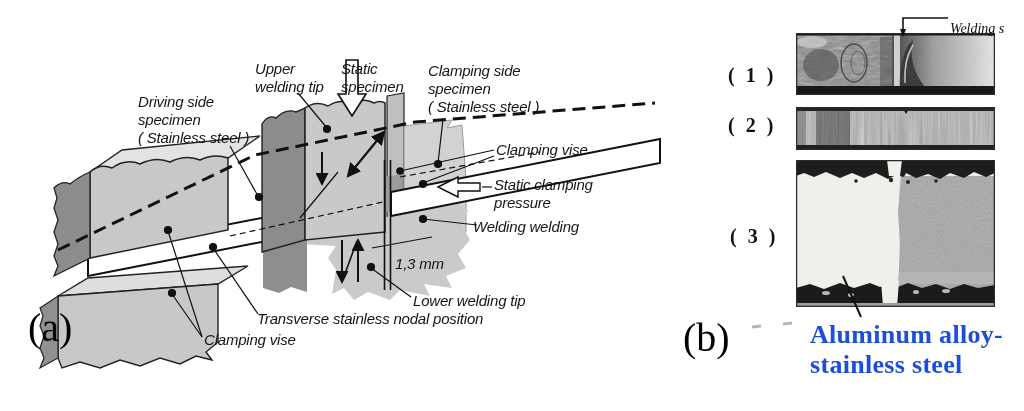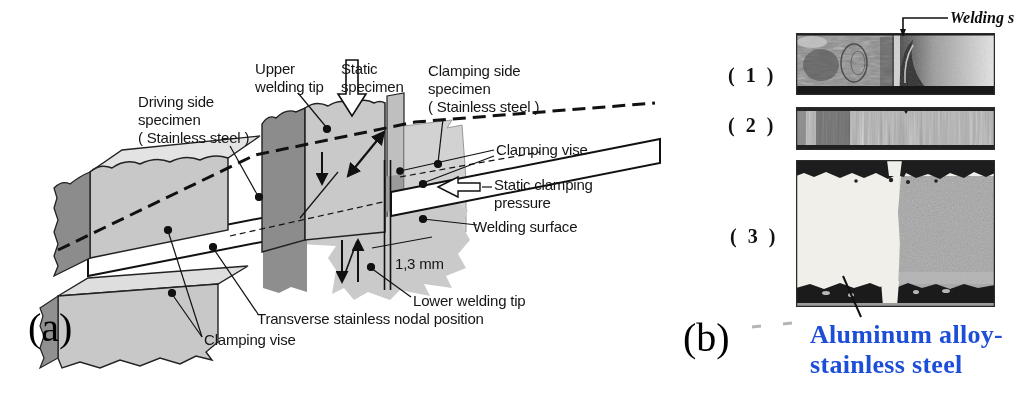--- a/index.html
+++ b/index.html
@@ -8,20 +8,21 @@
     overflow:hidden;font-family:"Liberation Sans",sans-serif;
   }
   .abs{position:absolute;}
   svg{display:block;}
   
   .lbl{
     position:absolute;color:var(--ink,#151515);
     font-family:"Liberation Sans",sans-serif;
     font-size:15px;line-height:18px;white-space:pre-line;
     letter-spacing:-0.2px;
+    font-style:italic;
   }
   
   .panel-letter{
     position:absolute;color:#000;
     font-family:"Liberation Serif",serif;
     font-size:40px;line-height:40px;
   }
   
   .spec-num{
     position:absolute;color:#111;
@@ -30,21 +31,21 @@
   }
   .caption{
     position:absolute;color:#1d4ed8;
     font-family:"Liberation Serif",serif;
     font-weight:bold;font-size:26px;line-height:30px;white-space:pre-line;
     letter-spacing:0.3px;
   }
   .welding-ptr{
     position:absolute;color:#0d0d0d;
     font-family:"Liberation Serif",serif;
-    font-weight:bold;font-style:italic;font-size:16px;white-space:nowrap;
+    font-weight:normal;font-style:italic;font-size:14px;white-space:nowrap;margin-top:12px;
   }
   .photo{position:absolute;}
 </style>
 </head>
 <body>
 
 <svg class="abs" style="left:0;top:0" width="690" height="411" viewBox="0 0 690 411">
   <defs>
     <marker id="ah" viewBox="0 0 10 10" refX="8.5" refY="5" markerWidth="6.5" markerHeight="6.5" orient="auto-start-reverse">
         <path d="M0,0 L10,5 L0,10 Z" fill="#111"></path>
@@ -149,21 +150,21 @@
 <div class="lbl" style="left:255px;top:60px">Upper
 welding tip</div>
 <div class="lbl" style="left:341px;top:60px">Static
 specimen</div>
 <div class="lbl" style="left:428px;top:62px">Clamping side
 specimen
 ( Stainless steel )</div>
 <div class="lbl" style="left:496px;top:141px">Clamping vise</div>
 <div class="lbl" style="left:494px;top:176px">Static clamping
 pressure</div>
-<div class="lbl" style="left:473px;top:218px">Welding surface</div>
+<div class="lbl" style="left:473px;top:218px">Welding welding</div>
 <div class="lbl" style="left:395px;top:255px">1,3 mm</div>
 <div class="lbl" style="left:413px;top:292px">Lower welding tip</div>
 <div class="lbl" style="left:257px;top:310px">Transverse stainless nodal position</div>
 <div class="lbl" style="left:204px;top:331px">Clamping vise</div>
 <div class="panel-letter" style="left:28px;top:308px">(a)</div>
 
 <svg class="photo" style="left:796px;top:33px" width="199" height="62" viewBox="0 0 199 62">
   <defs>
     <filter id="f1a" x="0" y="0" width="100%" height="100%">
       <feTurbulence type="fractalNoise" baseFrequency="0.08 0.4" numOctaves="3" seed="7"></feTurbulence>

